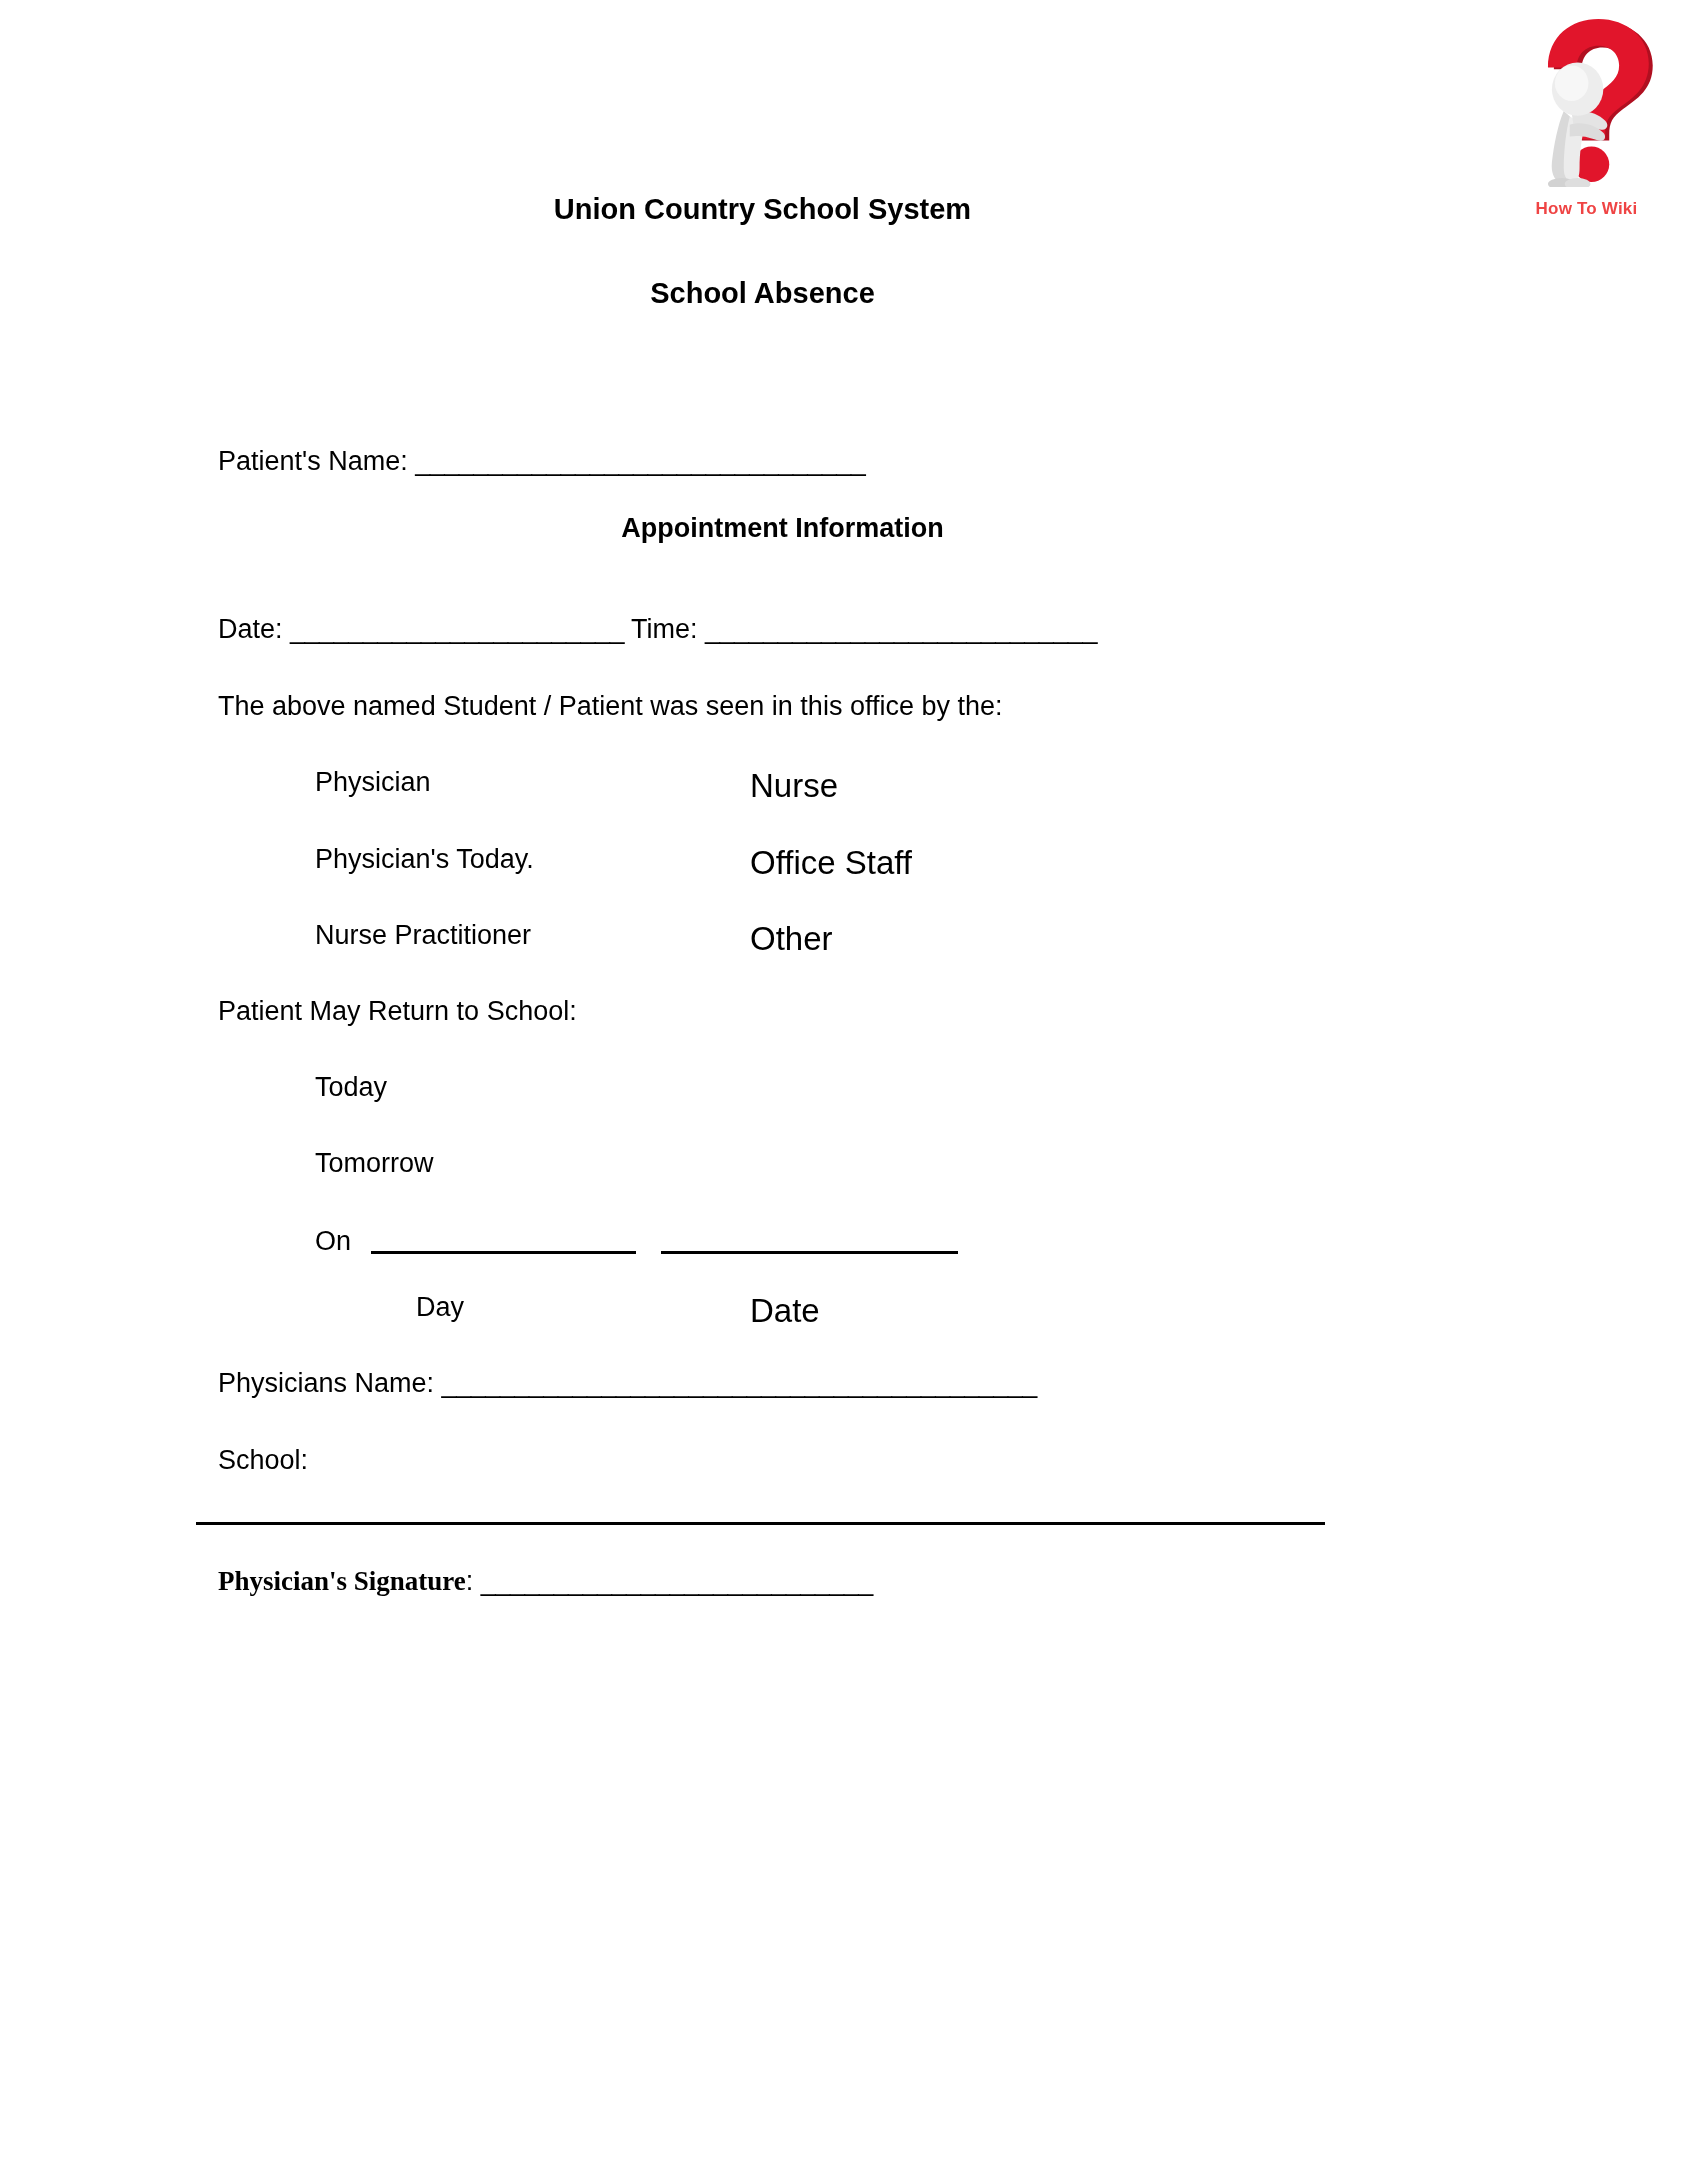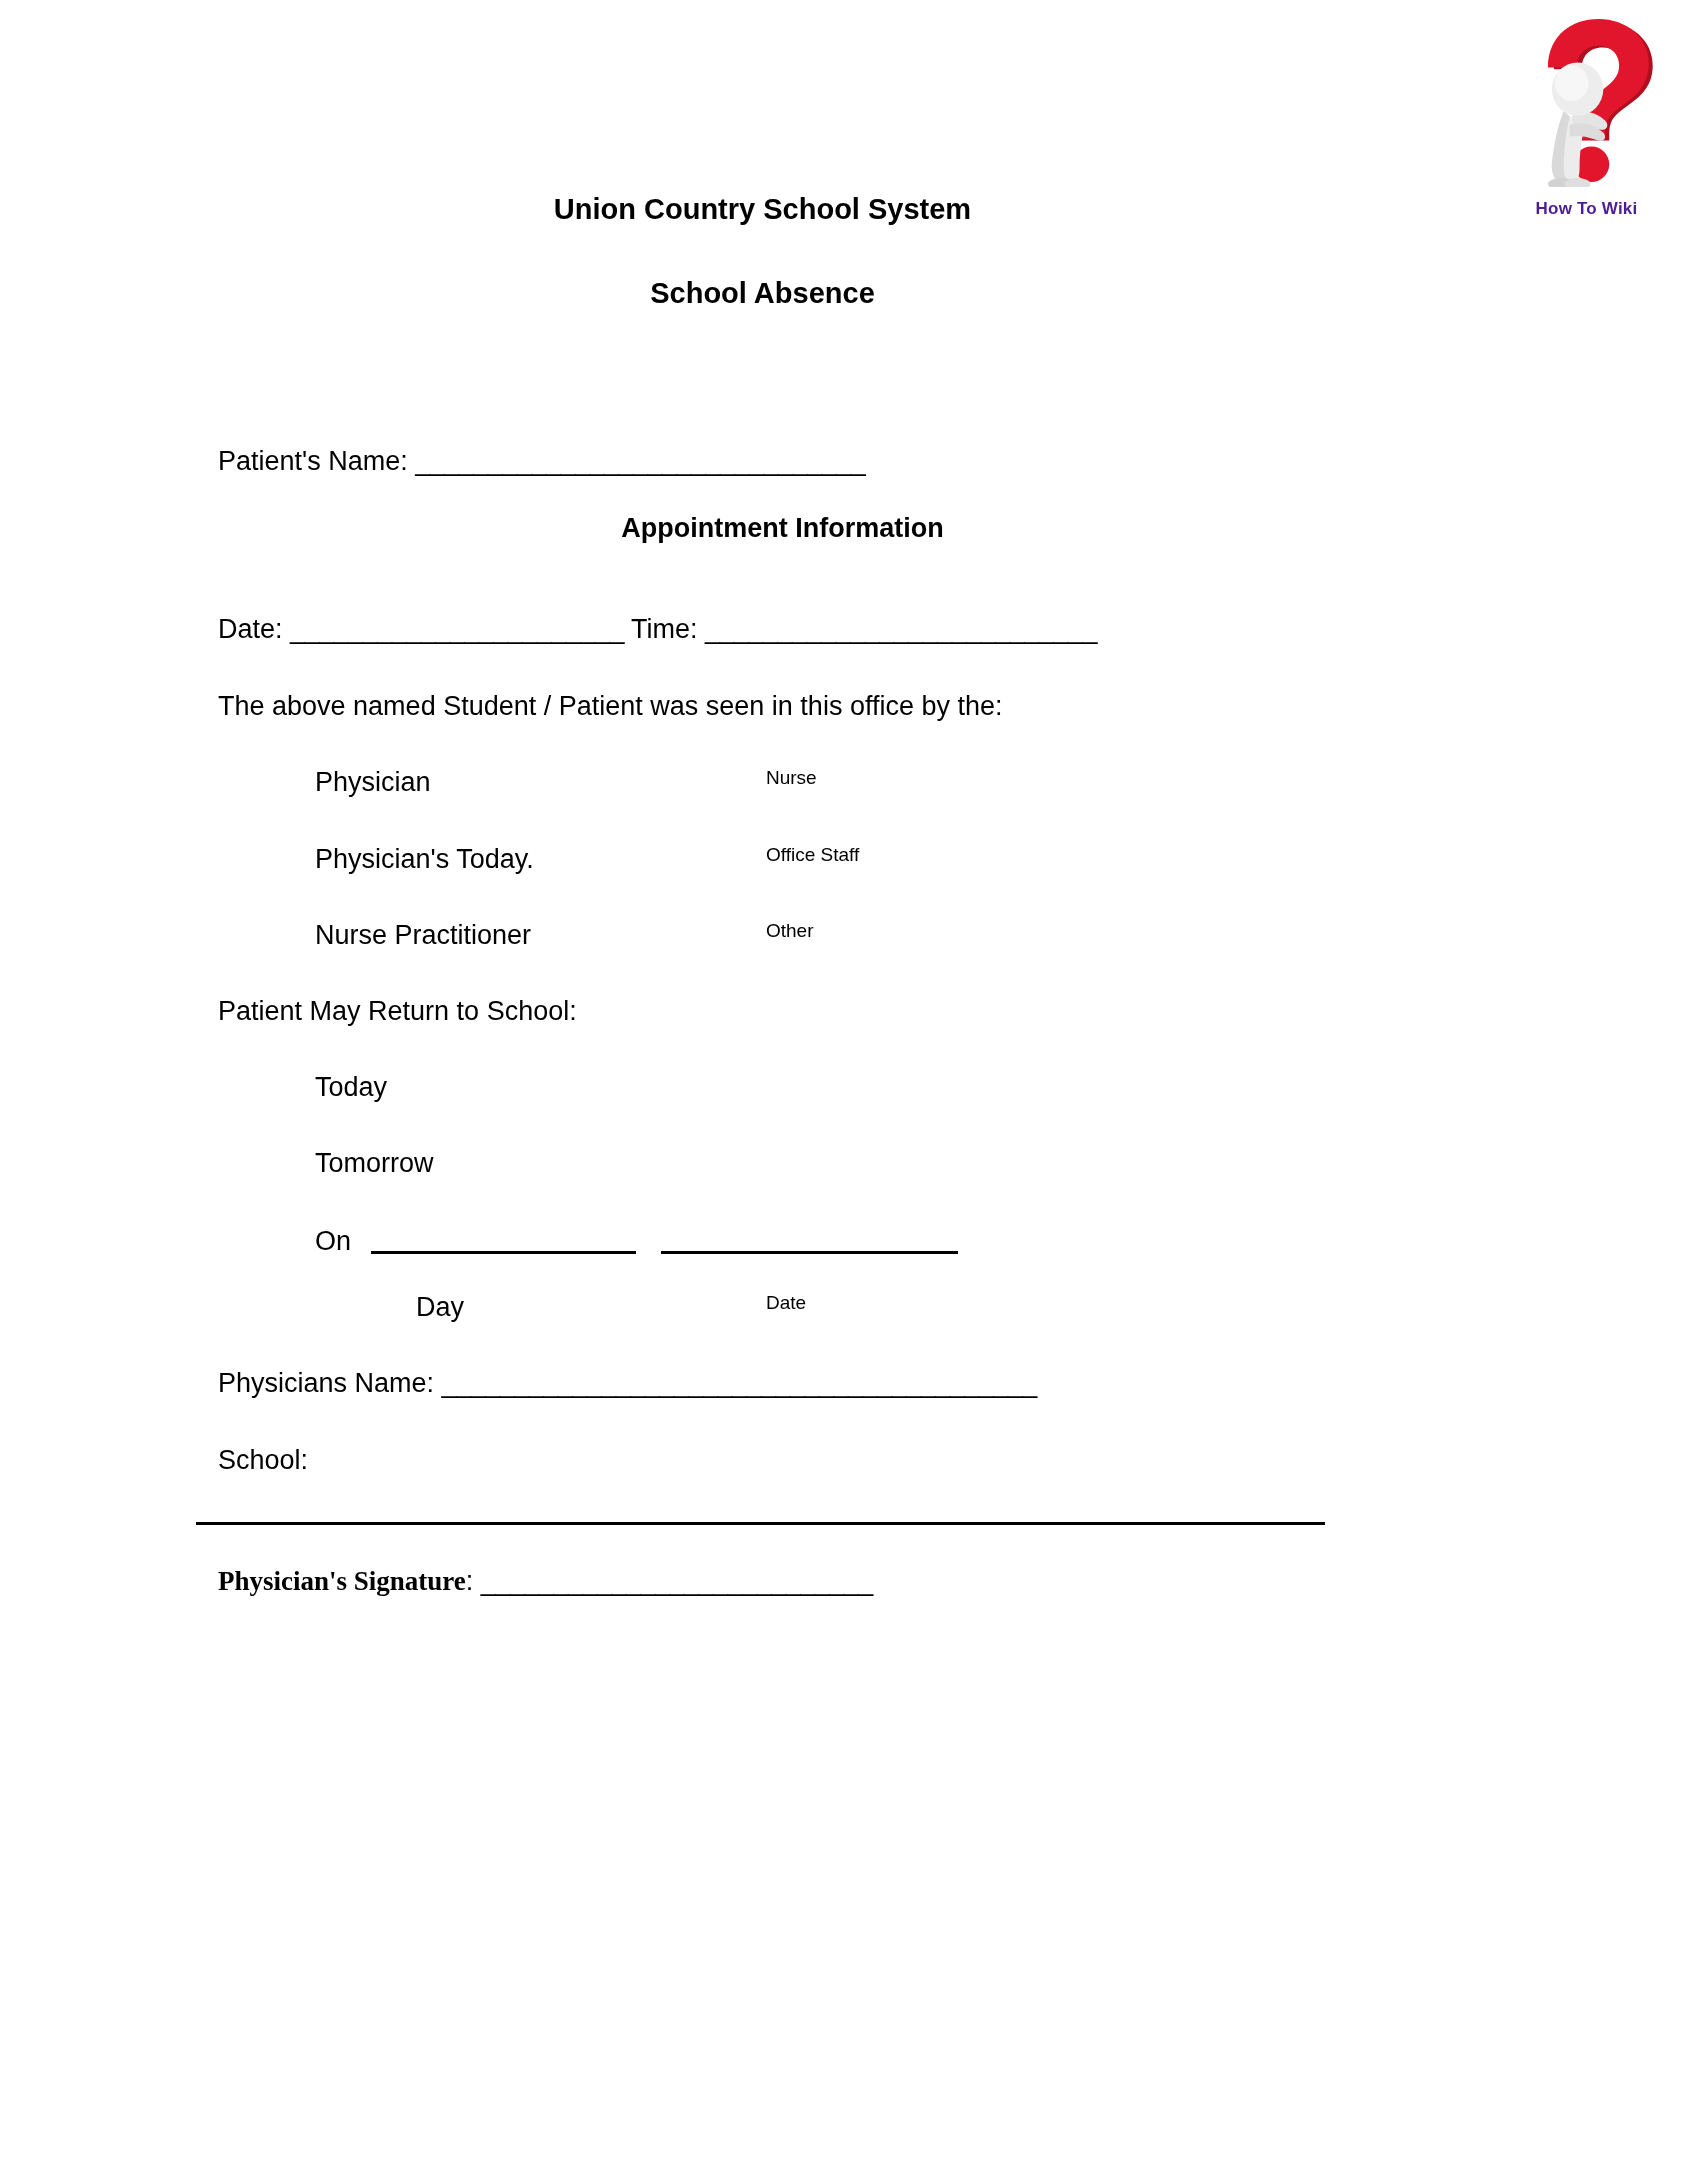--- a/index.html
+++ b/index.html
@@ -80,22 +80,22 @@
   .row.center-head {
     left: 198px;
     width: 1129px;
     text-align: center;
     font-weight: bold;
     white-space: normal;
   }
 
   .col2 {
     position: absolute;
-    left: 766px;
-    font-size: 19px;
+    left: 750px;
+    font-size: 33px;
     white-space: nowrap;
   }
 
   .bold { font-weight: bold; font-family: Liberation Serif, serif; }
 
   
   .fill {
     letter-spacing: -0.5px;
   }
 
@@ -145,21 +145,21 @@
         <path d="M58 112 C70 108, 84 112, 92 120 C96 124, 93 130, 87 128
                  C79 125, 68 122, 58 124 Z" fill="#DCDCDC"></path>
 
         <ellipse cx="66" cy="76" rx="26" ry="27" fill="#EDEDED"></ellipse>
         <ellipse cx="60" cy="70" rx="17" ry="18" fill="#F7F7F7"></ellipse>
 
         <ellipse cx="50" cy="172" rx="14" ry="6" fill="#D2D2D2"></ellipse>
         <ellipse cx="66" cy="172" rx="13" ry="6" fill="#DEDEDE"></ellipse>
       </svg>
     </div>
-    <div class="logo-caption" style="color:#4c1d95">How To Wiki</div>
+    <div class="logo-caption" style="color:#ef4444">How To Wiki</div>
   </div>
 
   <div class="doc">
 
     <div class="title title-main">Union Country School System</div>
 
     <div class="title title-sub">School Absence</div>
 
     <div class="row" style="top:446px;">
       <span>Patient's Name:</span>

